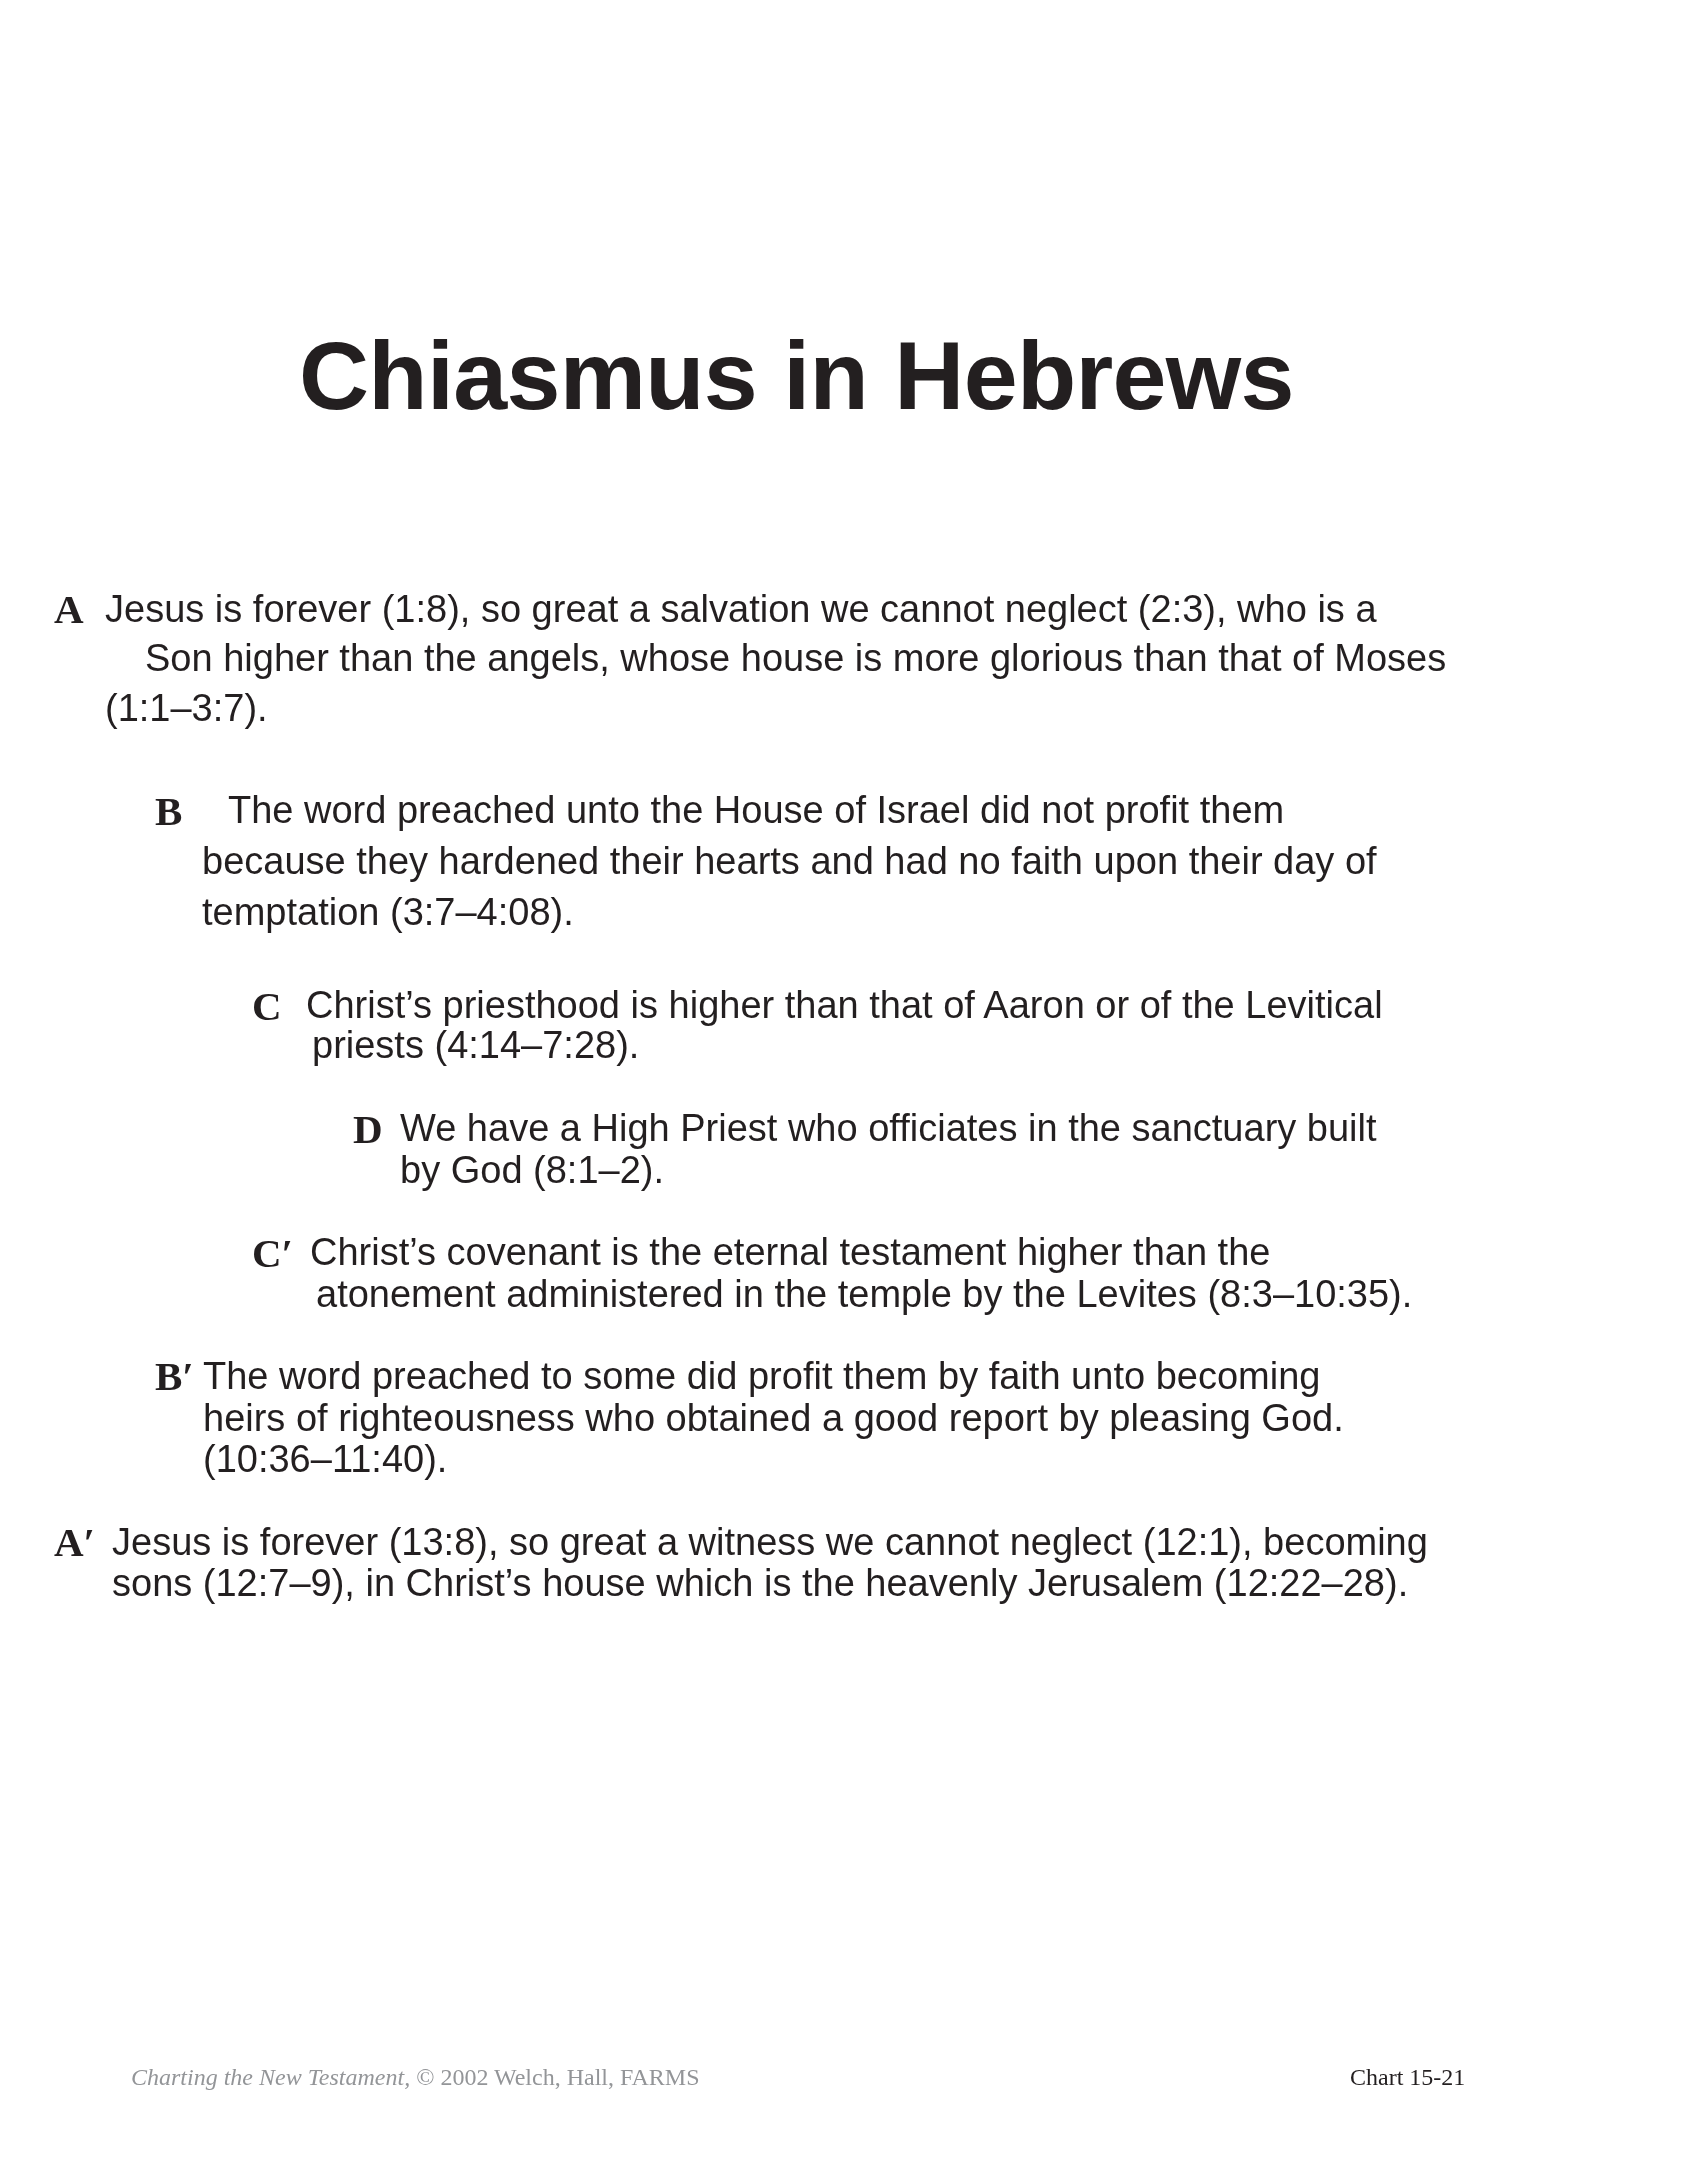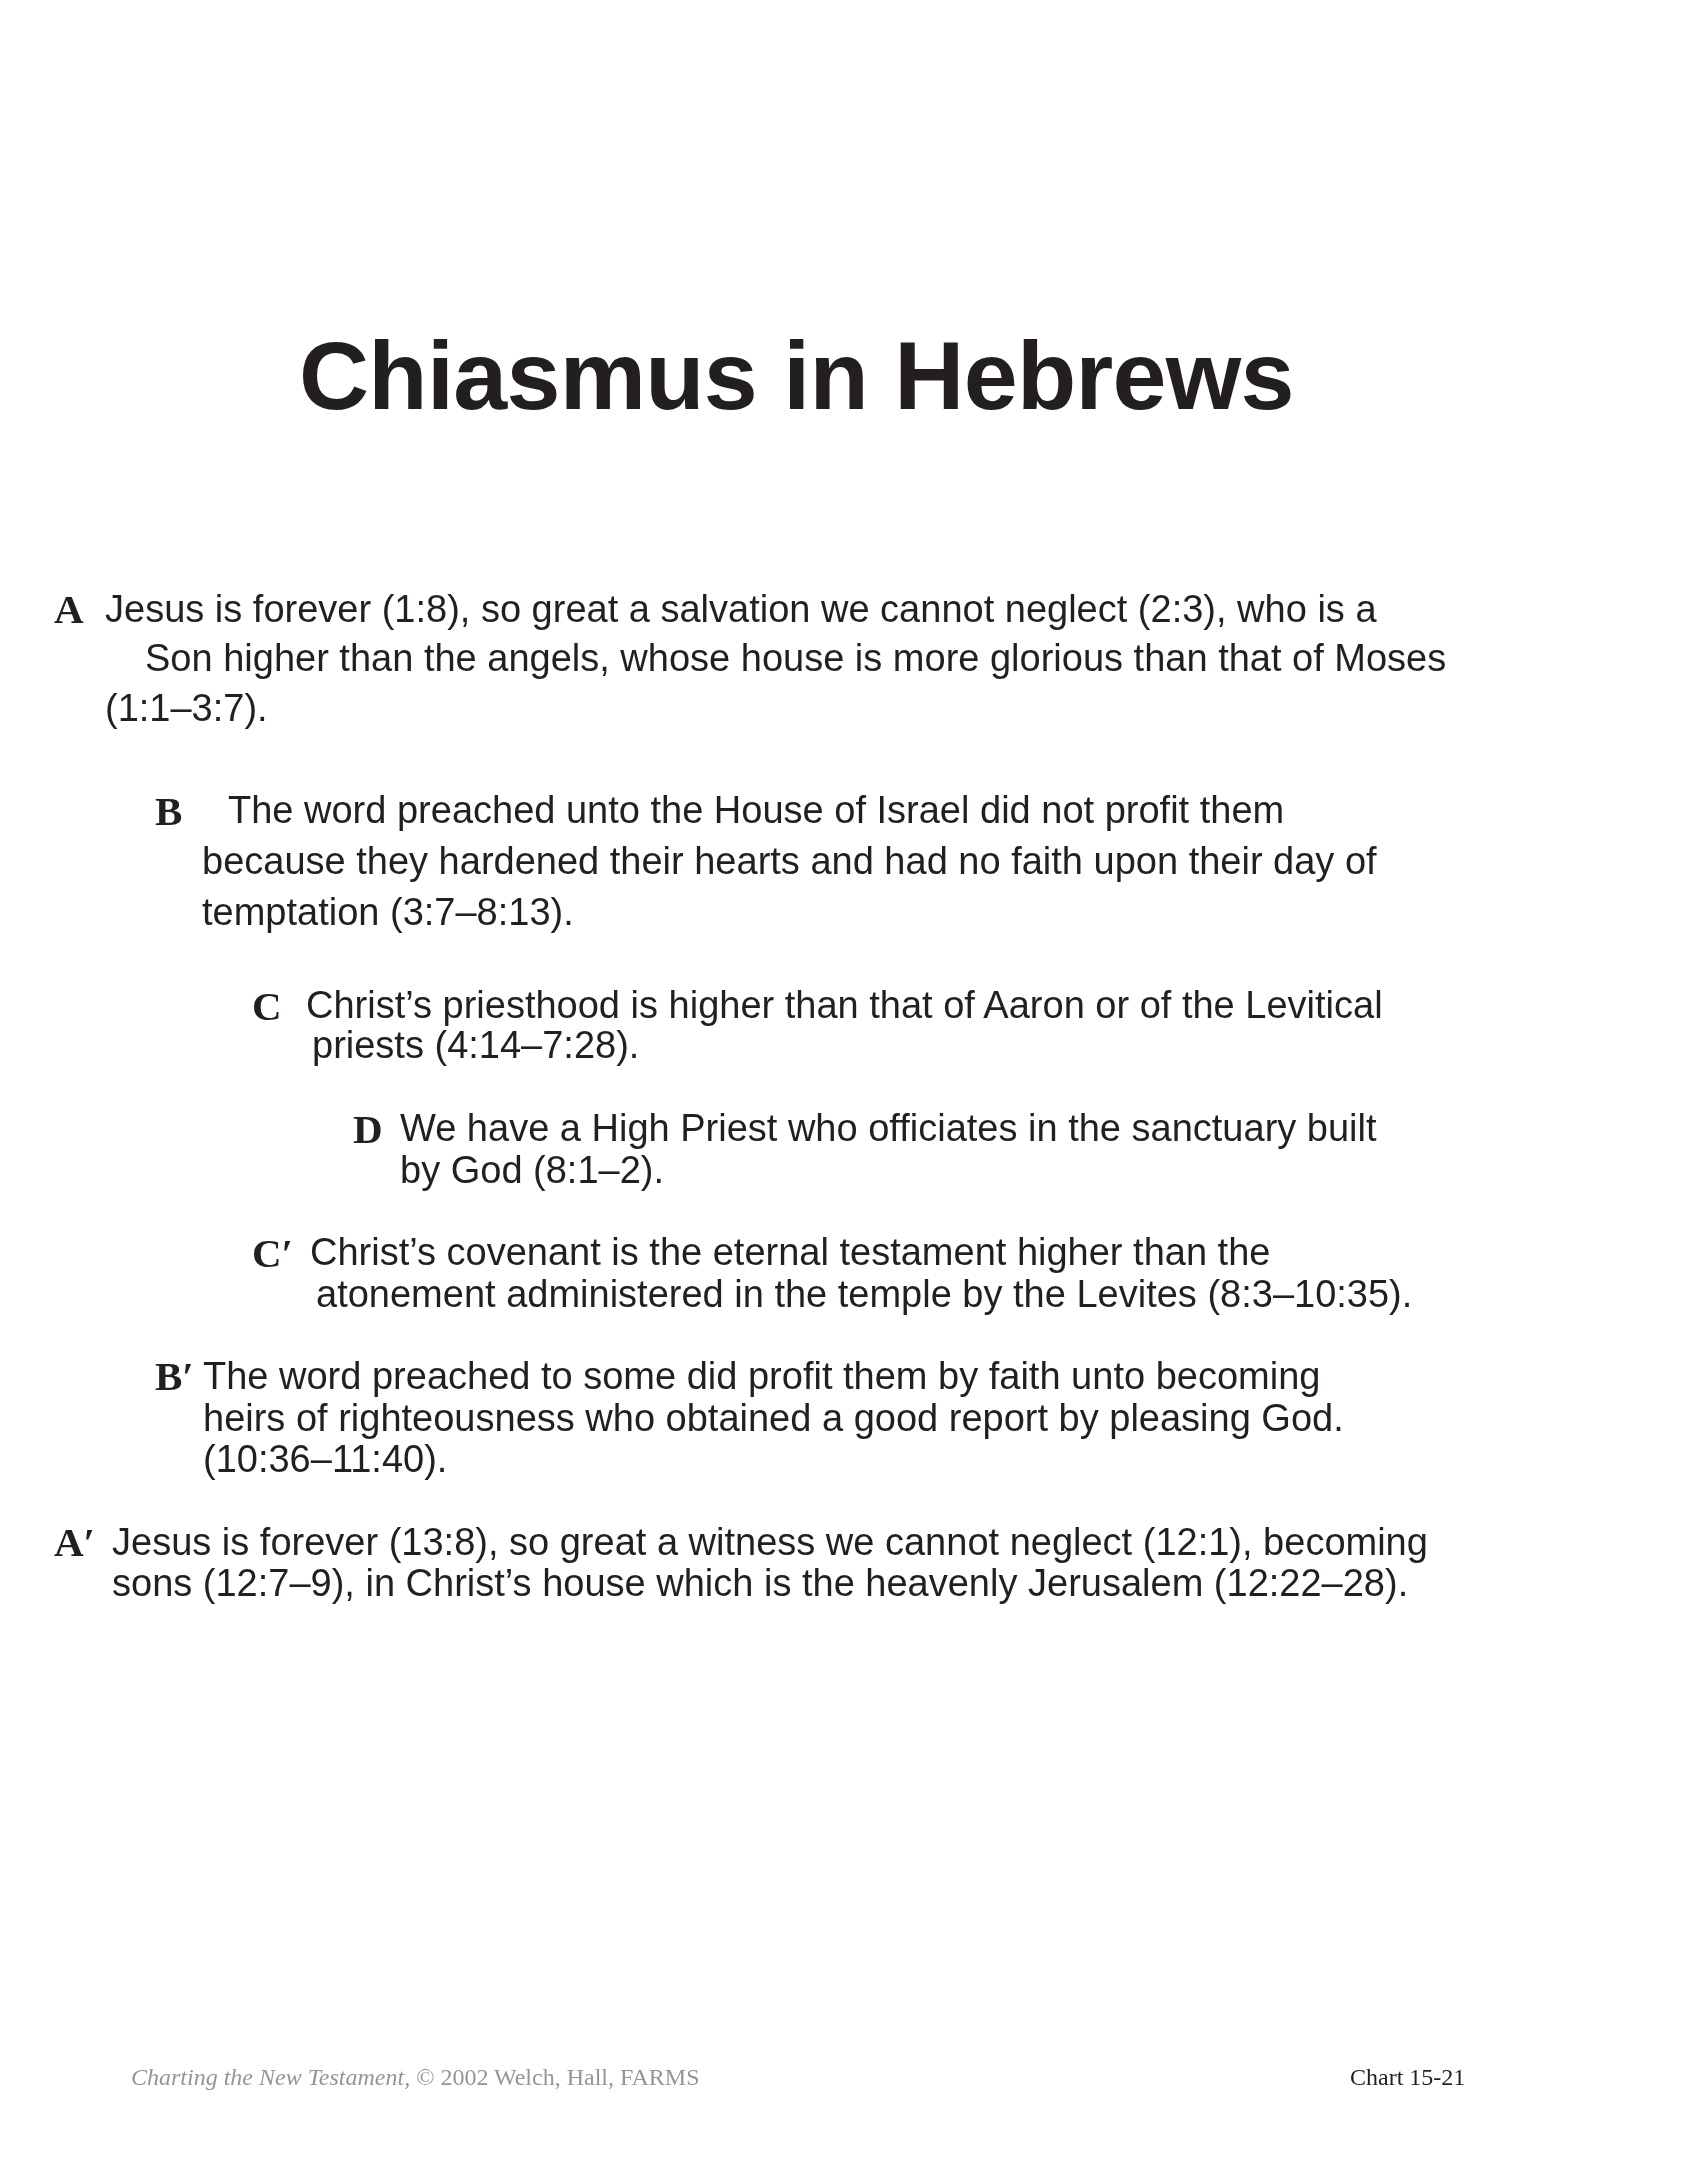--- a/index.html
+++ b/index.html
@@ -90,21 +90,21 @@
     <span class="label" style="left:54px; top:589px;">A</span>
     <span class="line" style="left:105px; top:589px;">Jesus is forever (1:8), so great a salvation we cannot neglect (2:3), who is a</span>
     <span class="line" style="left:105px; top:638px;margin-left:40px;">Son higher than the angels, whose house is more glorious than that of Moses</span>
     <span class="line" style="left:105px; top:688px;">(1:1–3:7).</span>
   </div>
 
   <div class="item">
     <span class="label" style="left:155px; top:791px;">B</span>
     <span class="line" style="left:202px; top:790px;margin-left:26px;">The word preached unto the House of Israel did not profit them</span>
     <span class="line" style="left:202px; top:841px;">because they hardened their hearts and had no faith upon their day of</span>
-    <span class="line" style="left:202px; top:892px;">temptation (3:7–8:13).</span>
+    <span class="line" style="left:202px; top:892px;">temptation (3:7–4:08).</span>
   </div>
 
   <div class="item">
     <span class="label" style="left:252px; top:986px;">C</span>
     <span class="line" style="left:306px; top:985px;">Christ’s priesthood is higher than that of Aaron or of the Levitical</span>
     <span class="line" style="left:312px; top:1025px;">priests (4:14–7:28).</span>
   </div>
 
   <div class="item">
     <span class="label" style="left:353px; top:1109px;">D</span>

